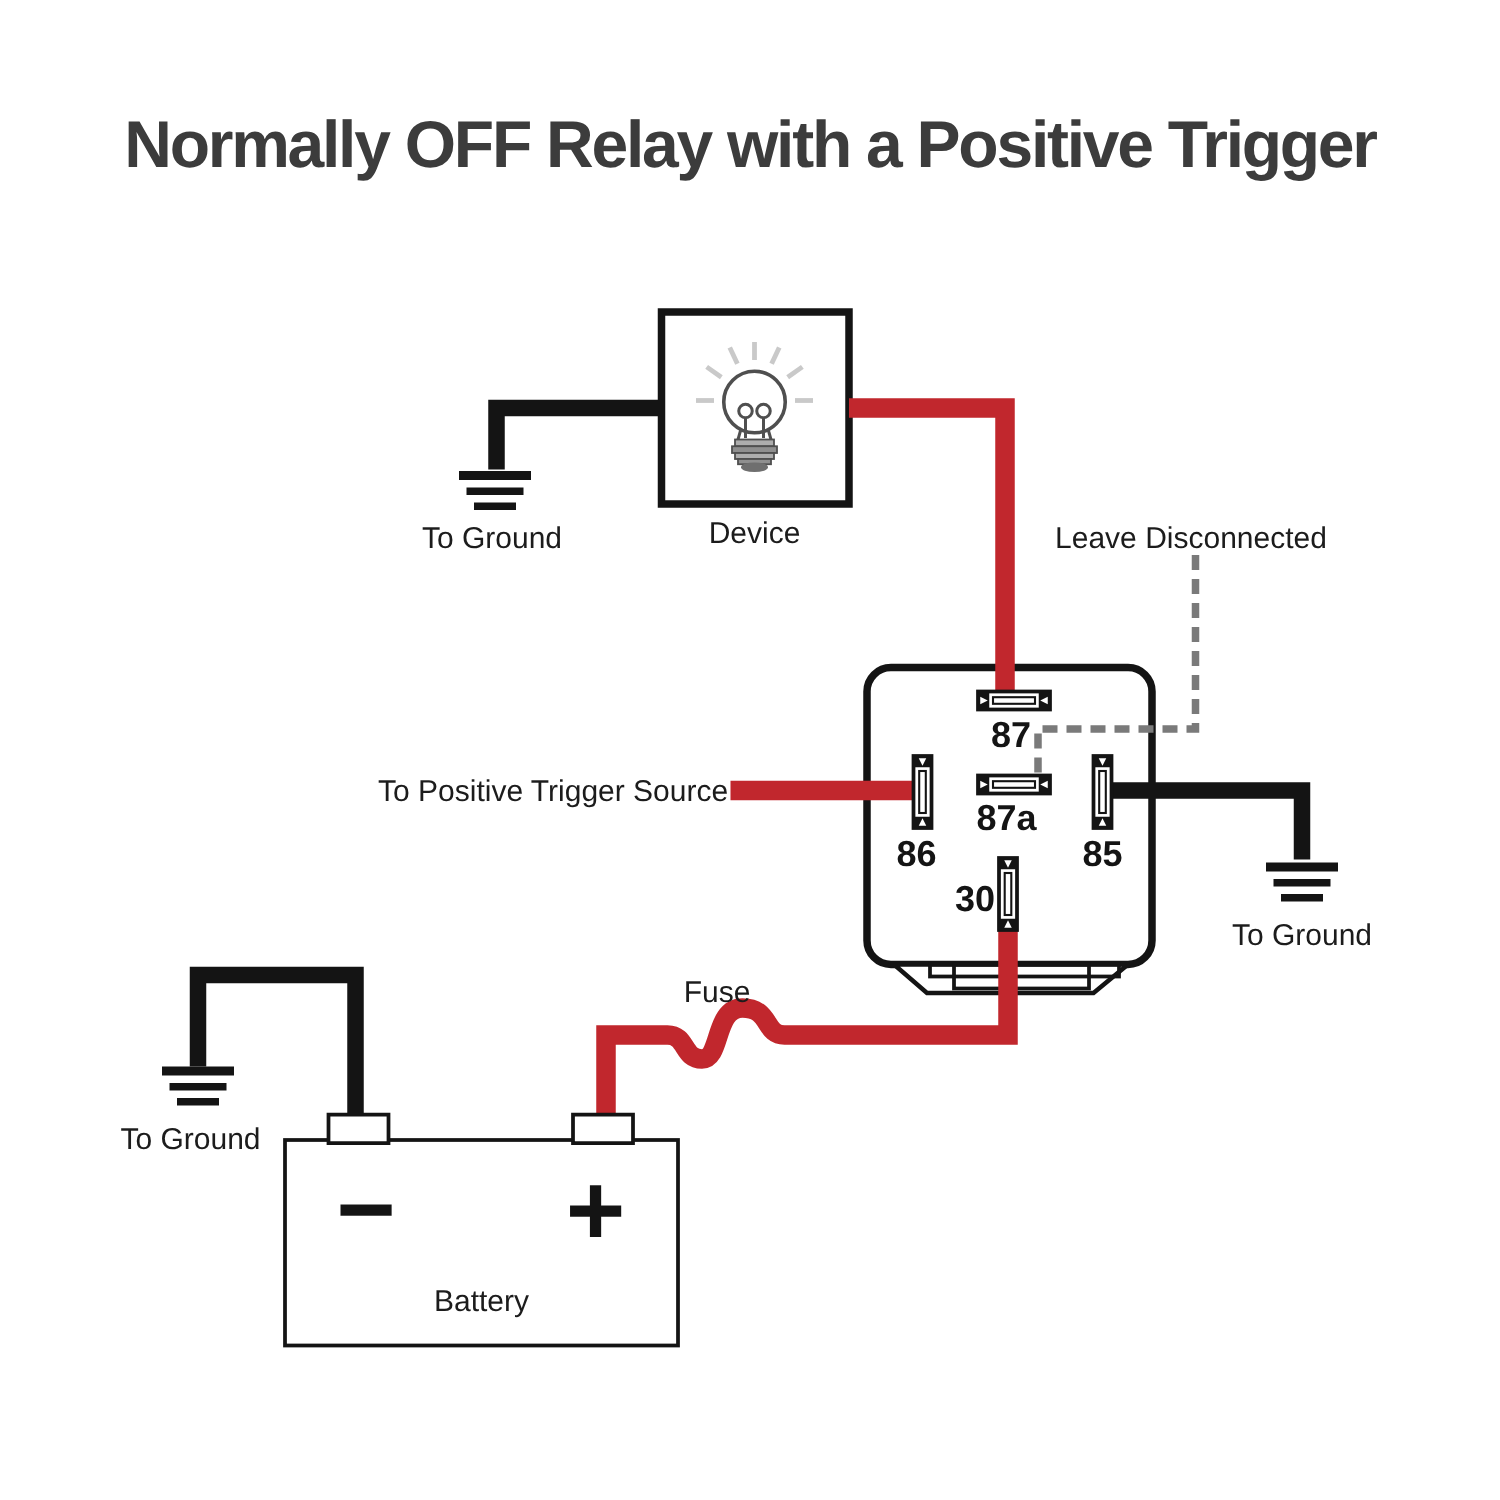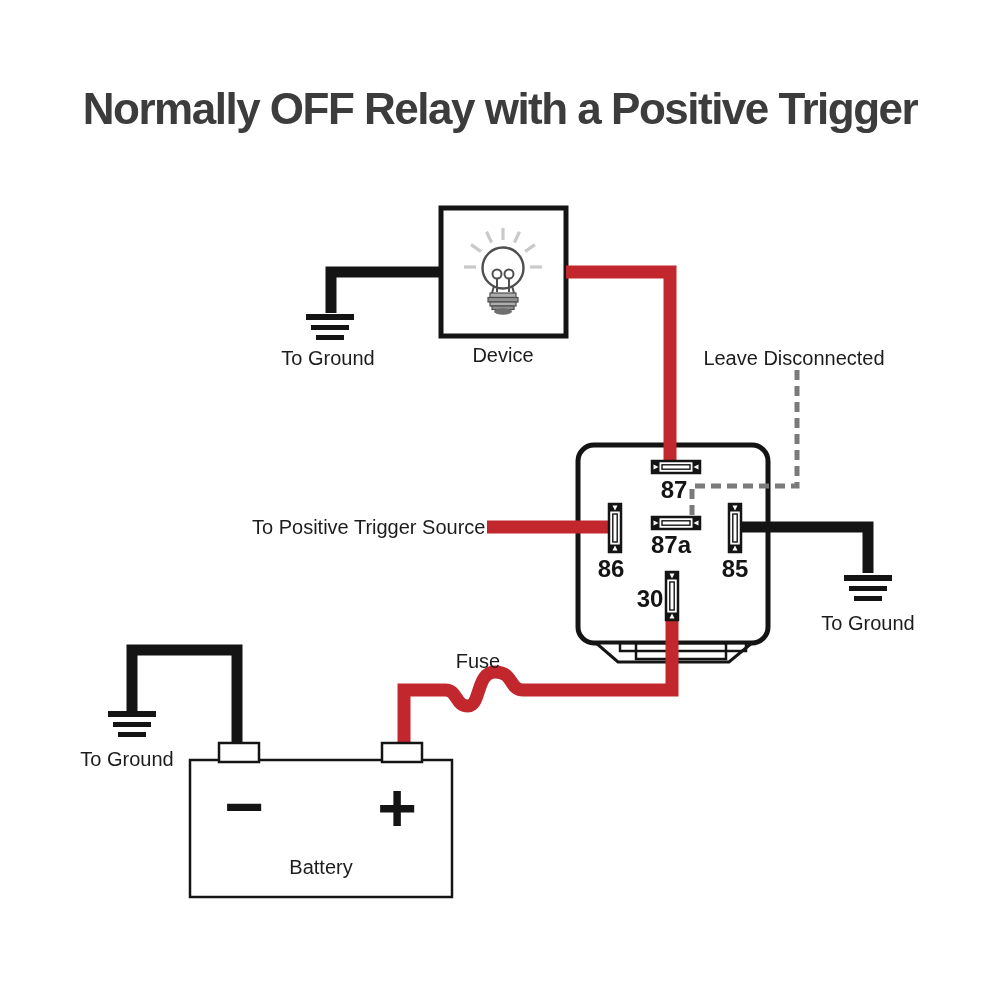--- a/index.html
+++ b/index.html
@@ -6,21 +6,21 @@
   .stage {
     position: relative;
     width: 1000px;
     height: 1000px;
     background: #ffffff;
     overflow: hidden;
     font-family: "Liberation Sans", "DejaVu Sans", sans-serif;
   }
   .page-title {
     position: absolute;
-    top: 84px;
+    top: 72px;
     left: 0;
     width: 1000px;
     margin: 0;
     text-align: center;
     font-size: 44px;
     font-weight: 700;
     letter-spacing: -1.5px;
     color: #3c3c3c;
     white-space: nowrap;
   }

